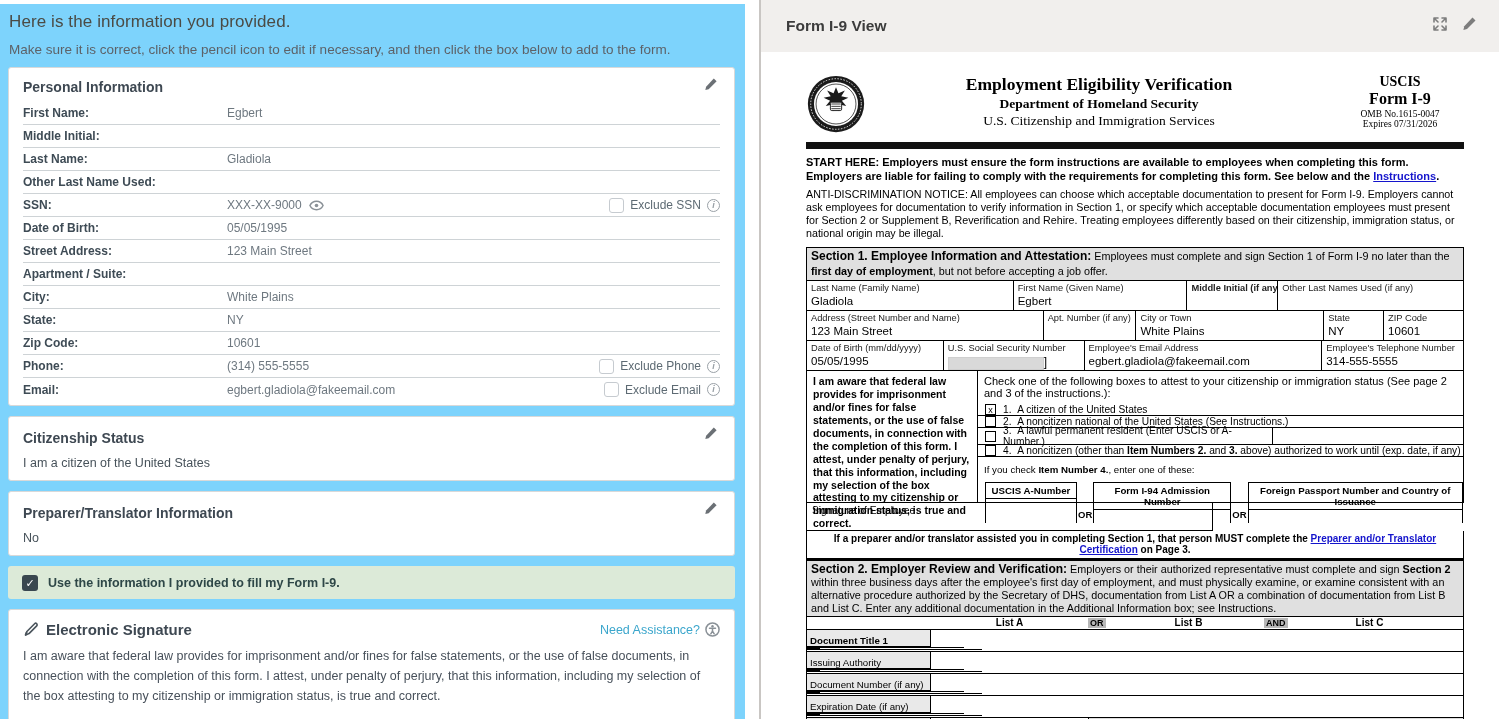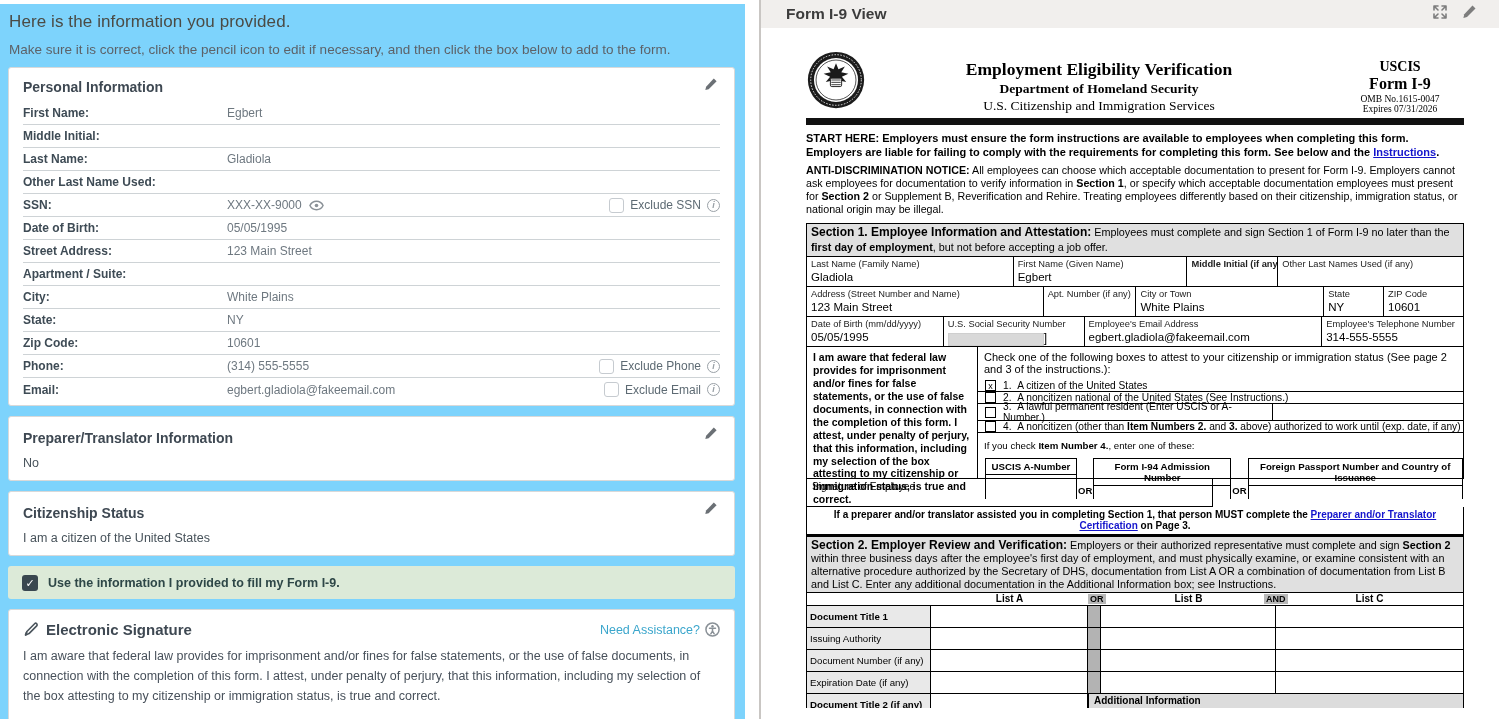--- a/index.html
+++ b/index.html
@@ -30,44 +30,44 @@
   .banner-label { font-size:12.5px; font-weight:700; color:#2e4747; }
 
   .esign-head { display:flex; align-items:center; gap:7px; }
   .esign-title { font-size:15px; font-weight:700; color:#3e4852; }
   .assist { margin-left:auto; display:flex; align-items:center; gap:5px; }
   .assist-link { font-size:12.5px; color:#3ba6cc; cursor:pointer; }
   .esign-text { font-size:12.5px; color:#47505a; line-height:1.6; margin-top:8px; }
 
   
   .right-panel { position:absolute; left:759px; top:0; width:740px; height:719px; background:#fff; border-left:2px solid #c9c6c3; }
-  .rp-header { height:28px; background:#f1efed; display:flex; align-items:center; padding:0 22px 0 25px; }
+  .rp-header { height:52px; background:#f1efed; display:flex; align-items:center; padding:0 22px 0 25px; }
   .rp-title { font-size:15.5px; font-weight:700; color:#3c3c3c; }
   .rp-icons { margin-left:auto; display:flex; gap:14px; color:#7d7d7d; }
   .rp-icons svg { cursor:pointer; }
   .doc { position:relative; height:680px; overflow:hidden; background:#fff; }
   .form { position:absolute; left:45px; top:22px; width:658px; color:#000; }
 
-  .fh { display:flex; align-items:flex-end; }
+  .fh { display:flex; align-items:flex-start; }
   .fh-seal { flex:none; width:62px; }
   .fh-mid { flex:1; text-align:center; font-family:"Liberation Serif",serif; padding-right:6px; }
   .fh-t1 { font-size:17.5px; font-weight:700; }
   .fh-t2 { font-size:13.5px; font-weight:700; margin-top:1px;font-family:Liberation Serif, serif; }
   .fh-t3 { font-size:13.5px; margin-top:1px; }
   .fh-right { flex:none; width:128px; text-align:center; font-family:"Liberation Serif",serif; }
   .fh-uscis { font-size:14px; font-weight:700; }
   .fh-i9 { font-size:16px; font-weight:700; }
   .fh-omb { font-size:9.5px; margin-top:1px; }
   .fh-exp { font-size:9.5px; }
   .blackbar { height:7px; background:#111; margin-top:4px; }
 
   .p-start { font-size:11px; font-weight:700; line-height:1.3; margin-top:6px; }
   .flink { color:#1414cc; text-decoration:underline; cursor:pointer; }
   .p-anti { font-size:10.7px; line-height:1.24; margin-top:4px; }
-  .p-anti b, .p-start b { font-weight:700; }
+  .p-anti b, .p-start b { font-weight:400; }
 
   .sec-head { border:1px solid #000; background:#e0e0e0; margin-top:6px; padding:1px 4px 2px; font-size:10.8px; line-height:1.3; }
   .sec-head .lead { font-weight:700; font-size:12px; }
   .sec2-head { border-top-width:2px; line-height:1.18; padding-bottom:1px; }
 
   .frow { display:flex; border-left:1px solid #000; }
   .fcell { border-right:1px solid #000; border-bottom:1px solid #000; padding:2px 4px 2px; height:30px; overflow:hidden; }
   .flabel { font-size:9.3px; color:#222; white-space:nowrap; }
   .fvalue { font-size:11.5px; margin-top:2px; }
   .ssn-redact { display:inline-block; width:96px; height:13px; background:#d9d9d9; border:1px solid #cfcfcf; vertical-align:middle; }
@@ -88,21 +88,21 @@
   .or-sep { font-weight:700; font-size:9.5px; padding:0 1px 3px; flex:none; }
 
   .sigrow { display:flex; border-left:1px solid #000; }
   .sigcell { border-right:1px solid #000; border-bottom:1px solid #000; height:28px; padding:2px 5px; font-size:10.2px; }
   .prep-line { border:1px solid #000; border-top:none; text-align:center; font-size:10px; font-weight:700; padding:2px 4px 3px; }
 
   .tbl { position:relative; border-left:1px solid #000; border-right:1px solid #000; height:162px; overflow:hidden; }
   .thead { display:flex; align-items:center; height:13px; border-bottom:1px solid #000; font-size:10px; font-weight:700; position:relative; }
   .th { text-align:center; }
   .chip { background:#b8b8b8; padding:0 2px; font-size:9px; }
-  .trow { display:flex; }
+  .trow { display:flex;flex-direction:column; }
   .tlabel { flex:none; width:124px; background:#e9e9e9; border-right:1px solid #000; border-bottom:1px solid #000; font-size:9.7px; padding:5px 3px 0; }
   .tlabel.bold { font-weight:700; }
   .tA { flex:none; width:157px; border-right:1px solid #000; border-bottom:1px solid #000; }
   .tOR { flex:none; width:13px; background:#b3b3b3; border-right:1px solid #000; border-bottom:1px solid #000; }
   .tB { flex:none; width:175px; border-right:1px solid #000; border-bottom:1px solid #000; }
   .tC { flex:1; border-bottom:1px solid #000; }
   .r1 { height:22px; } 
   .addl { position:absolute; left:281px; top:101px; width:377px; bottom:0; border-left:1px solid #000; background:#fff; }
   .addl-head { background:#dcdcdc; border-bottom:1px solid #000; font-weight:700; font-size:10px; padding:1px 5px 2px; }
   .icon-stroke { stroke:currentColor; fill:none; stroke-width:1.6; stroke-linecap:round; stroke-linejoin:round; }
@@ -194,37 +194,37 @@
         <span class="excl">
           <span class="excl-box"></span>
           <span class="excl-label">Exclude Email</span>
           <span class="info-i">i</span>
         </span>
       </div>
     </div>
   </div>
 
   <div class="card mini-card">
+    <div class="card-title">Citizenship Status</div>
+    <span class="pencil-btn">
+      <svg width="14" height="14" viewBox="0 0 16 16">
+          <path d="M11.2 1.6l3.2 3.2L5.3 13.9l-3.8.9.9-3.8z" fill="currentColor"></path>
+        </svg>
+    </span>
+    <div class="card-body">I am a citizen of the United States</div>
+  </div>
+
+  <div class="card mini-card">
     <div class="card-title">Preparer/Translator Information</div>
     <span class="pencil-btn">
       <svg width="14" height="14" viewBox="0 0 16 16">
           <path d="M11.2 1.6l3.2 3.2L5.3 13.9l-3.8.9.9-3.8z" fill="currentColor"></path>
         </svg>
     </span>
     <div class="card-body">No</div>
-  </div>
-
-  <div class="card mini-card">
-    <div class="card-title">Citizenship Status</div>
-    <span class="pencil-btn">
-      <svg width="14" height="14" viewBox="0 0 16 16">
-          <path d="M11.2 1.6l3.2 3.2L5.3 13.9l-3.8.9.9-3.8z" fill="currentColor"></path>
-        </svg>
-    </span>
-    <div class="card-body">I am a citizen of the United States</div>
   </div>
 
   <div class="banner">
     <span class="banner-cb">✓</span>
     <span class="banner-label">Use the information I provided to fill my Form I-9.</span>
   </div>
 
   <div class="card" style="height:160px;">
     <div class="esign-head">
       <span style="color:#4a545c;display:inline-flex;">

